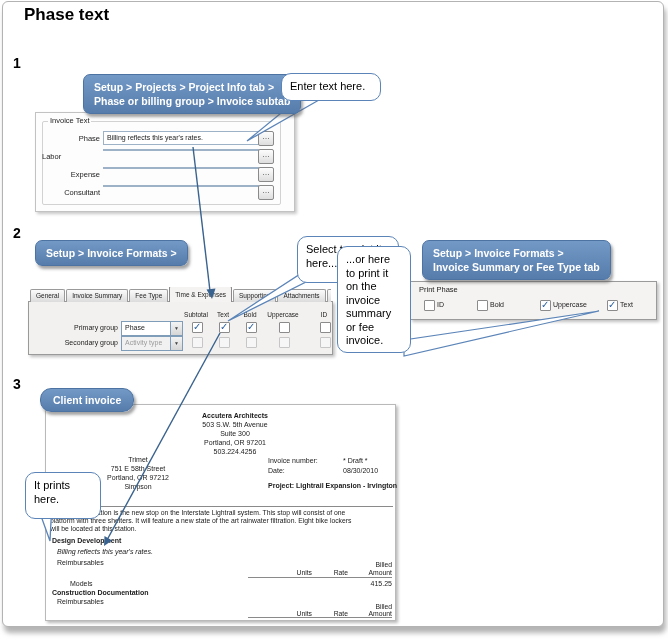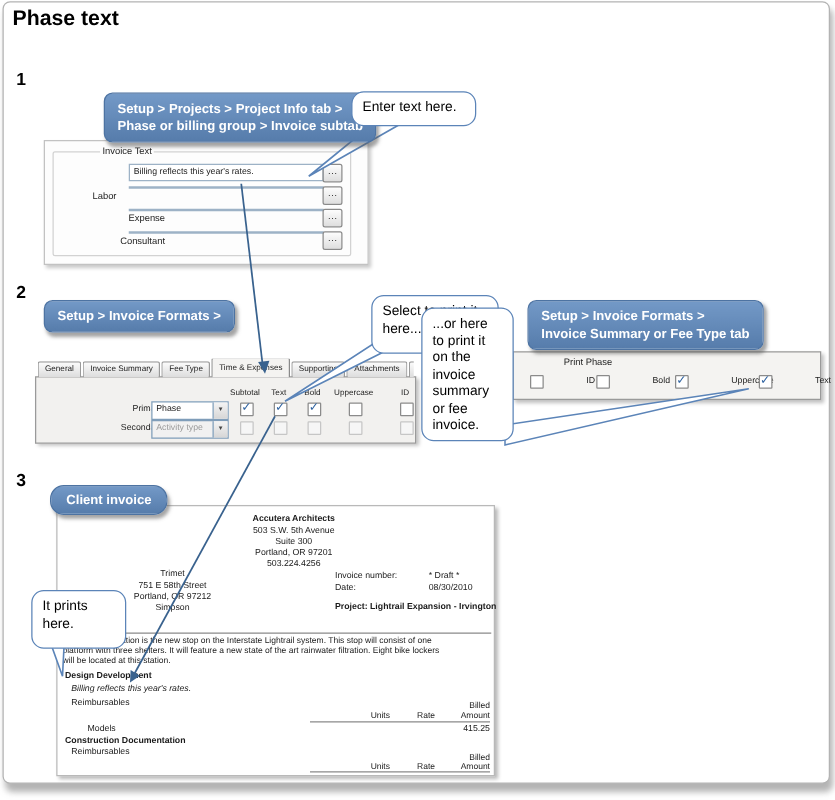--- a/index.html
+++ b/index.html
@@ -4,37 +4,37 @@
 <style>
   html,body{margin:0;padding:0;}
   body{
     position:relative;width:668px;height:640px;background:#fff;
     font-family:"Liberation Sans","DejaVu Sans",sans-serif;color:#000;overflow:hidden;
   }
   .abs{position:absolute;}
   
   .frame{left:2px;top:1px;width:660px;height:624px;background:#fff;border:1px solid #b3b3b3;
          border-radius:6px;box-shadow:2px 6px 5px rgba(130,130,130,.6);z-index:0;}
-  .page-title{left:10px;top:5px;font-size:17px;font-weight:bold;z-index:6;}
+  .page-title{left:24px;top:5px;font-size:17px;font-weight:bold;z-index:6;}
   .step-num{font-size:14px;font-weight:bold;z-index:6;}
   
   .navbox{
     z-index:6;background:linear-gradient(#7399c7,#567cab);border:1px solid #4d73a2;border-radius:7px;
     padding:5px 10px;color:#fff;font-weight:bold;font-size:10.5px;line-height:1.35;
     box-shadow:2px 3px 3px rgba(90,90,90,.55);white-space:nowrap;
   }
   
   .callout{
     z-index:6;background:#fff;border:1.6px solid #5b84b8;border-radius:10px;
     font-size:11px;line-height:13.5px;color:#000;padding:6px 8px;
   }
   
   .panel{background:#fdfdfd;border:1px solid #c2c2c2;box-shadow:2px 2px 3px rgba(0,0,0,.22);z-index:2;}
   .groupbox{border:1px solid #d2d2d2;border-radius:2px;z-index:2;}
-  .tinylabel{font-size:7.5px;color:#222;margin-left:32px;}
+  .tinylabel{font-size:7.5px;color:#222;}
   .inp{background:#fff;border:1px solid #9db2c6;font-size:7px;line-height:12px;padding-left:3px;color:#222;z-index:2;}
   .ell{background:linear-gradient(#fdfdfd,#dedede);border:1px solid #8a8a8a;border-radius:2px;
        font-size:8px;line-height:9px;text-align:center;color:#333;z-index:2;}
   
   .tabstrip{display:flex;align-items:flex-end;overflow:hidden;z-index:3;}
   .tab{height:12px;border:1px solid #9a9a9a;border-bottom:none;border-radius:2px 2px 0 0;
        background:linear-gradient(#fbfbfb,#dcdcdc);font-size:6.5px;line-height:12px;text-align:center;
        color:#222;padding:0 5px;margin-right:1px;white-space:nowrap;flex:0 0 auto;}
   .tab.selected{background:#f4f3f1;height:15px;line-height:15px;border-color:#8a8a8a;}
   .gridpanel{background:#f2f1ef;border:1px solid #9a9a9a;box-shadow:2px 2px 3px rgba(0,0,0,.25);z-index:2;}

